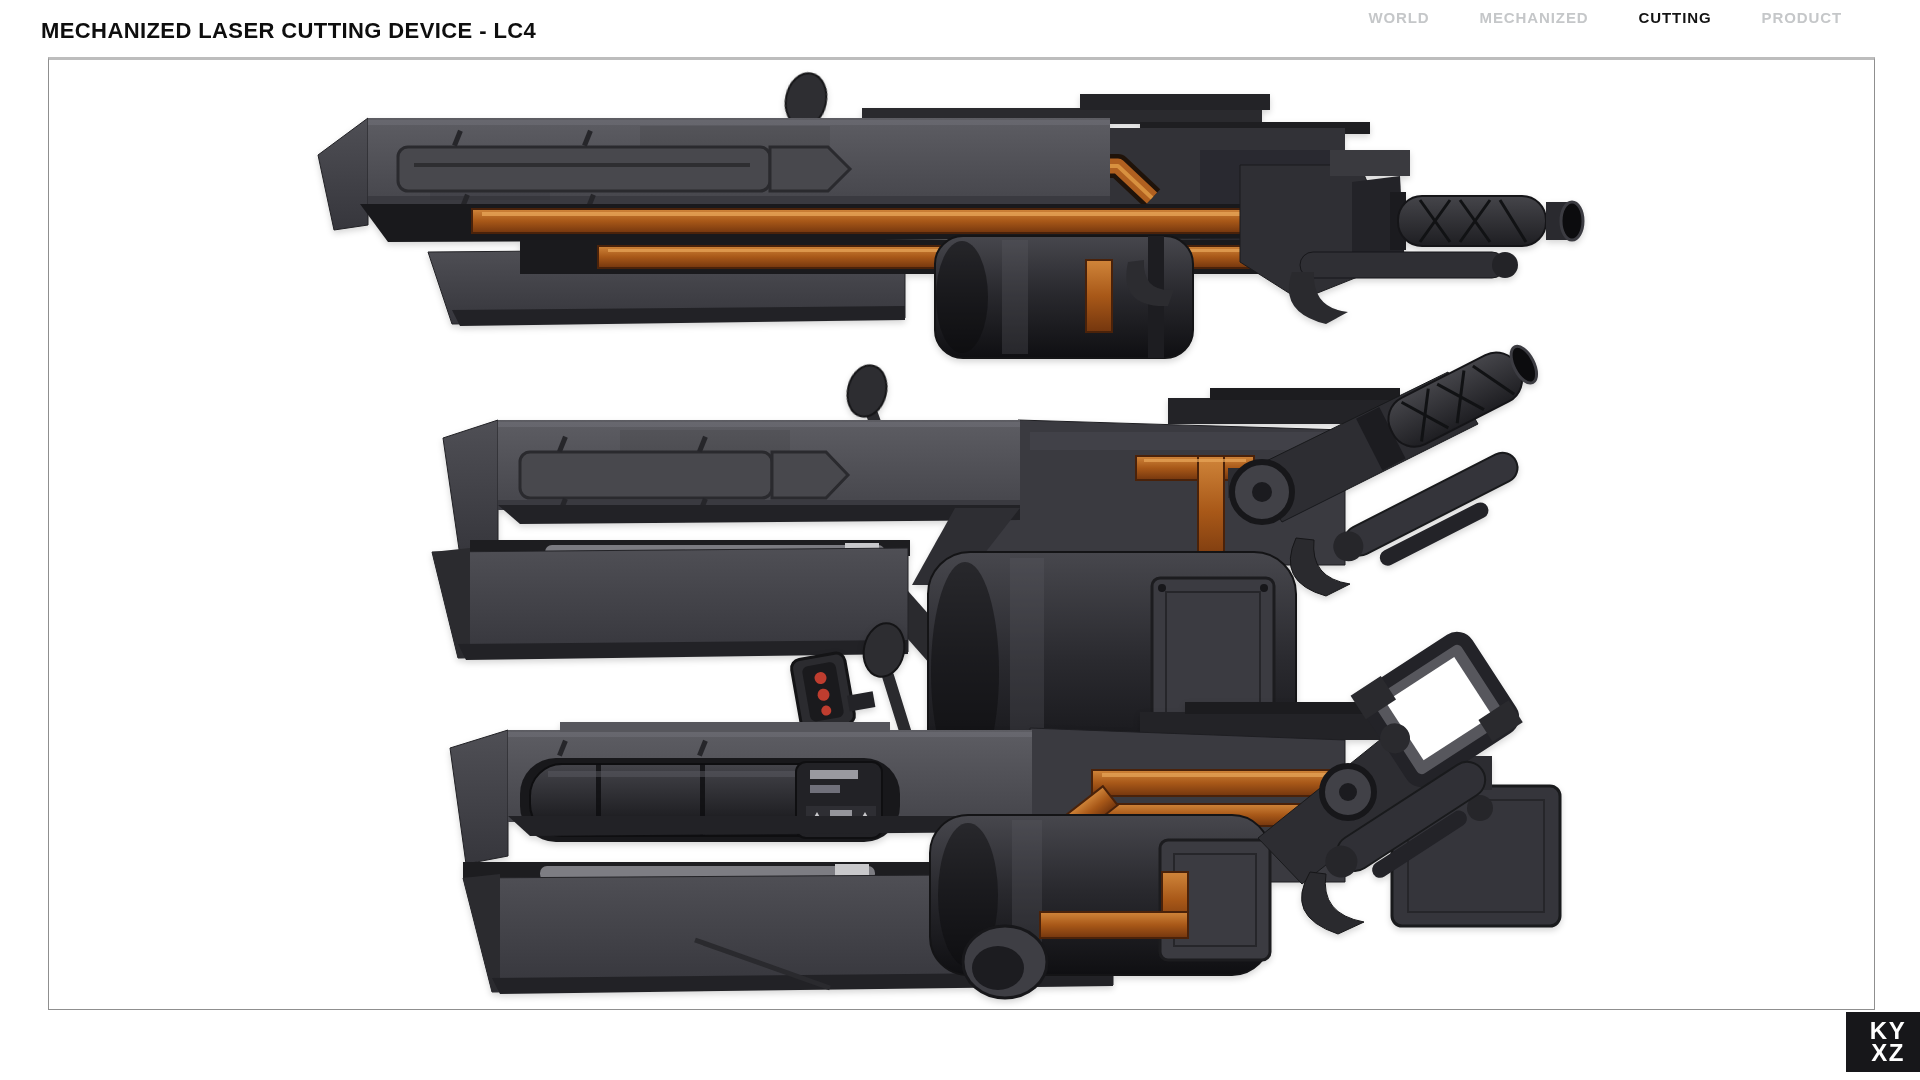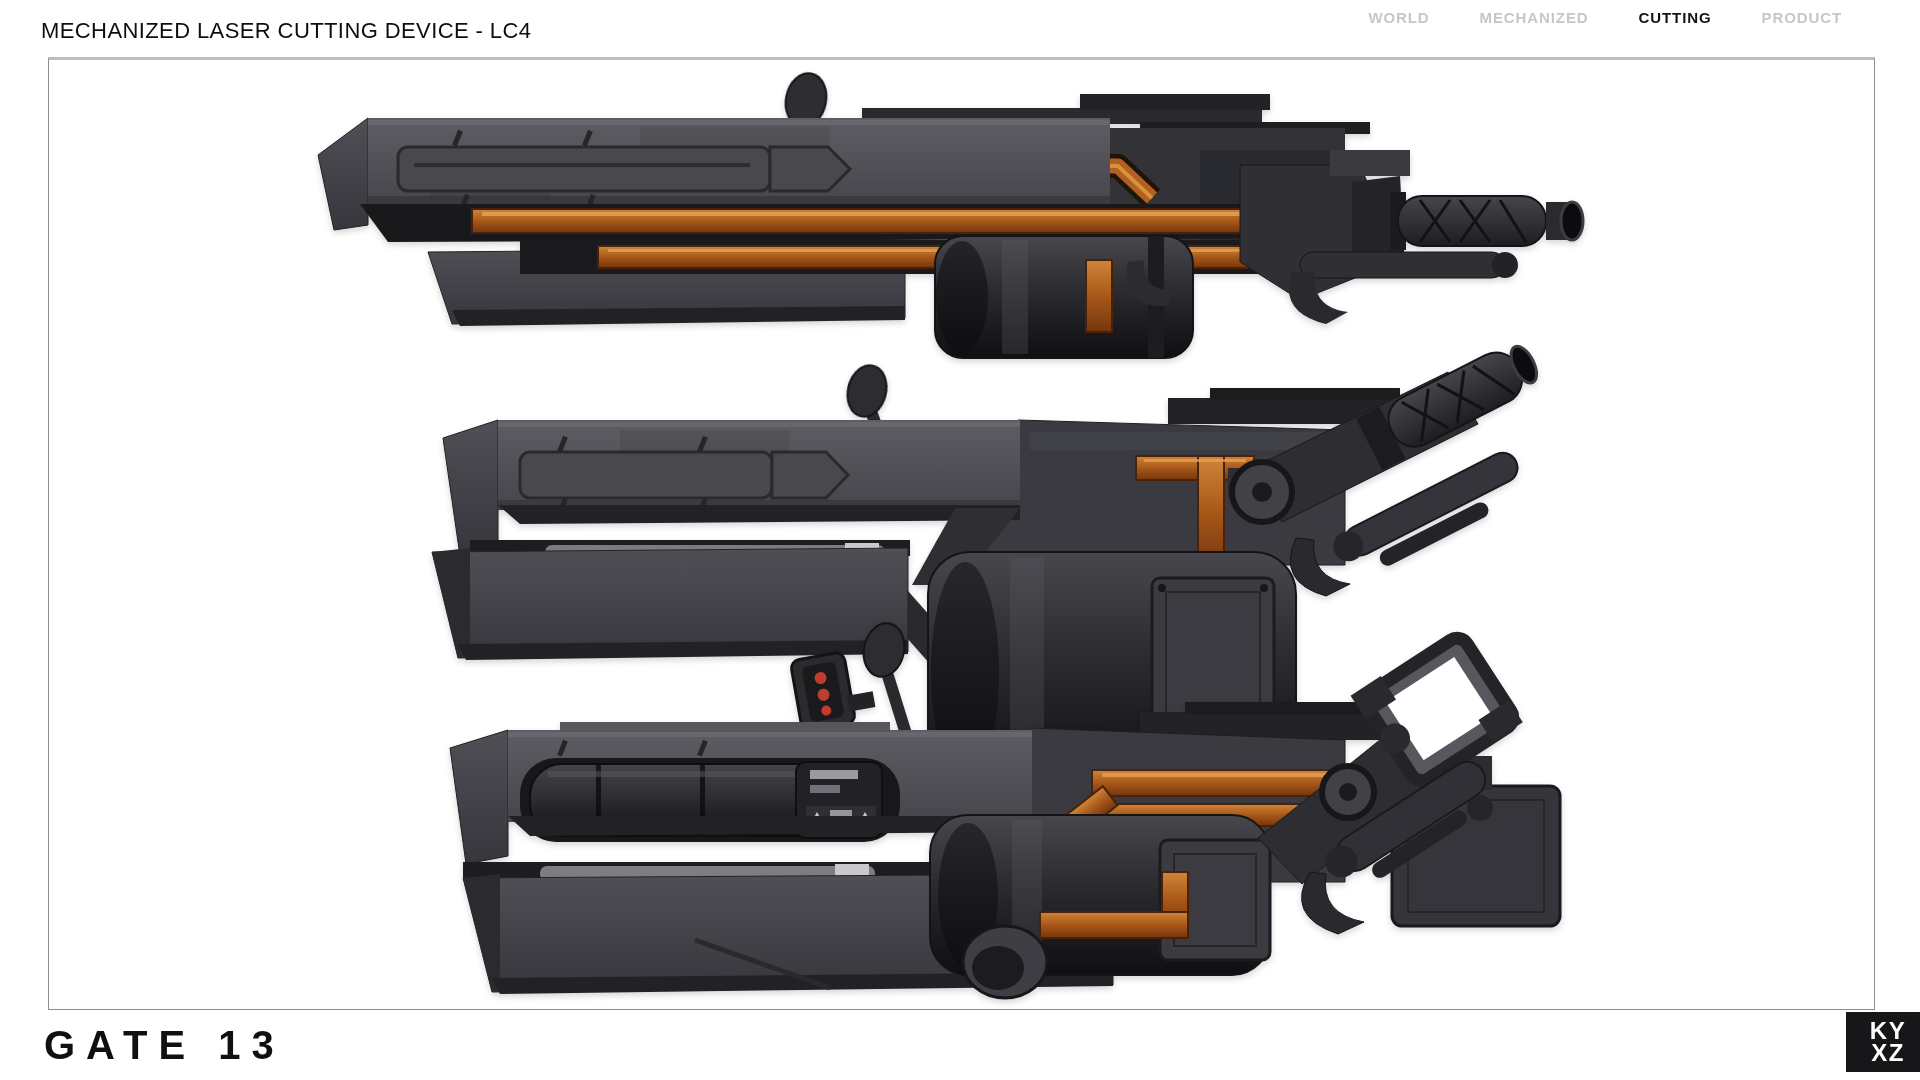--- a/index.html
+++ b/index.html
@@ -1,18 +1,18 @@
 <!DOCTYPE html>
 <html><head>
 <meta charset="utf-8">
 <style>
   html,body{margin:0;padding:0;background:#ffffff;width:1920px;height:1080px;overflow:hidden;
     font-family:"Liberation Sans", sans-serif;-webkit-font-smoothing:antialiased;}
   .page{position:relative;width:1920px;height:1080px;background:#ffffff;}
-  .page-title{position:absolute;left:41px;top:18px;font-size:22px;font-weight:400;
+  .page-title{position:absolute;left:41px;top:18px;font-size:22px;font-weight:700;
     letter-spacing:.4px;color:#0e0e0e;white-space:nowrap;text-align:right;}
   .top-nav{position:absolute;top:9px;right:78px;display:flex;gap:50px;font-size:15px;
     font-weight:700;letter-spacing:.9px;color:#c5c7c9;}
   .top-nav .nav-item{cursor:pointer;}
   .top-nav .nav-item.active{color:#131313;}
   .art-frame{position:absolute;left:48px;top:57px;width:1827px;height:953px;box-sizing:border-box;
     border:1px solid #8f8f8f;border-top:3px solid #bdbdbd;background:#ffffff;}
   .art-svg{position:absolute;left:0;top:0;width:1920px;height:1080px;pointer-events:none;}
   .art-svg g.weapon{filter:drop-shadow(0 3px 3px rgba(0,0,0,0.16));}
   .gate-label{position:absolute;left:44px;top:1023px;font-size:40px;font-weight:700;
@@ -298,20 +298,19 @@
       </g>
       <g transform="rotate(-33 1390 830)">
         <rect x="1330" y="812" width="170" height="36" rx="18" fill="#303036" stroke="#191a1c" stroke-width="2"></rect>
         <circle cx="1332" cy="830" r="16" fill="#26262a"></circle>
         <rect x="1352" y="850" width="110" height="16" rx="8" fill="#232328"></rect>
       </g>
       <path d="M1310 872 q-26 44 28 62 l26 -12 q-44 -8 -38 -48 z" fill="#2a2a2e" stroke="#161618"></path>
     </g>
   </svg>
 
-  <div class="gate-label">GATE 13</div>
 
   <div class="brand-logo">
     <span>KY</span>
     <span>XZ</span>
   </div>
 
 </div>
 
 </body></html>

